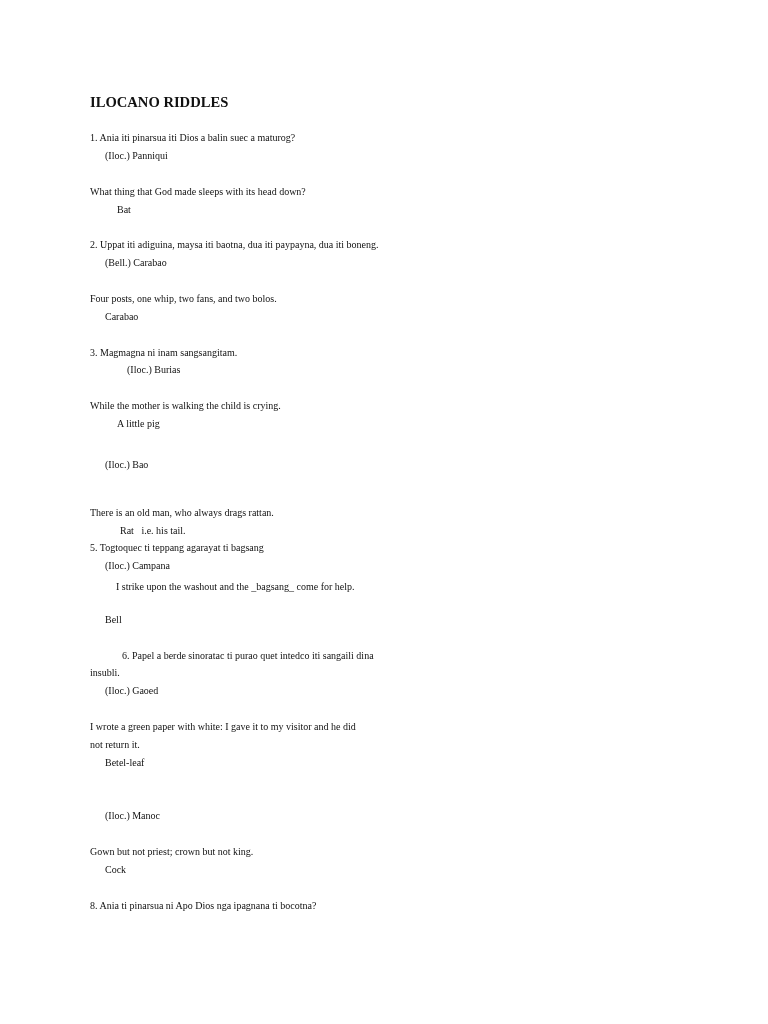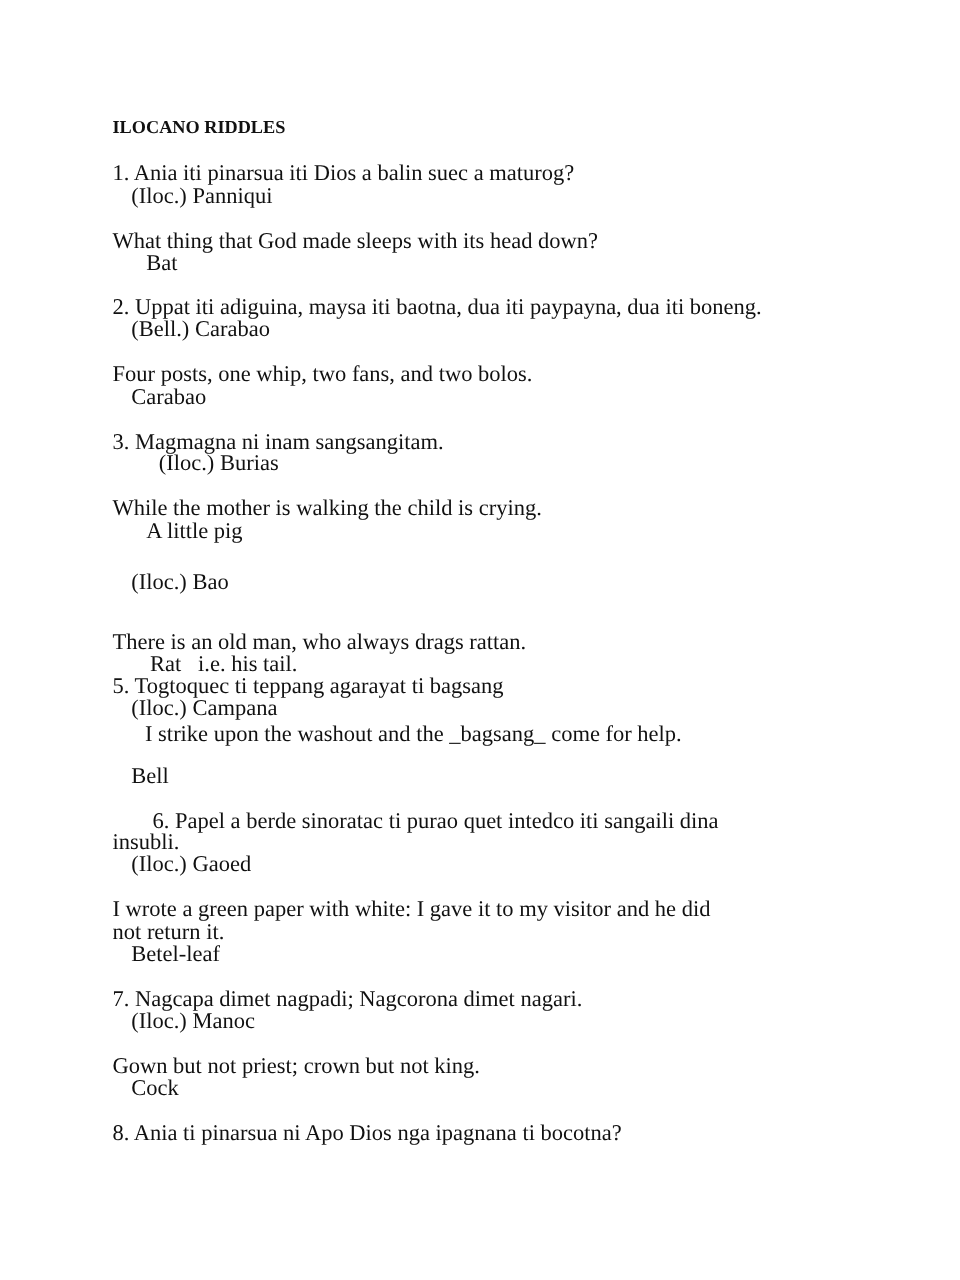--- a/index.html
+++ b/index.html
@@ -17,21 +17,21 @@
     }
     .page {
       position: absolute;
       left: 0; top: 0;
       width: 768px; height: 1024px;
       background: #ffffff;
     }
     .line {
       position: absolute;
       left: 90px;
-      font-size: 18px;
+      font-size: 10px;
       line-height: 18px;
       white-space: pre;
       margin: 0;
     }
     .title {
       font-weight: bold;
       font-size: 14.6px;
     }
     .indent1 { left: 105px; }
     .indent2 { left: 117px; }
@@ -68,20 +68,19 @@
   <p class="line" style="top:578px;margin-left:26px;">I strike upon the washout and the _bagsang_ come for help.</p>
   <p class="line indent1" style="top:611px;">Bell</p>
 
   <p class="line" style="top:647px;margin-left:32px;">6. Papel a berde sinoratac ti purao quet intedco iti sangaili dina</p>
   <p class="line" style="top:664px;">insubli.</p>
   <p class="line indent1" style="top:682px;">(Iloc.) Gaoed</p>
   <p class="line" style="top:718px;">I wrote a green paper with white: I gave it to my visitor and he did</p>
   <p class="line" style="top:736px;">not return it.</p>
   <p class="line indent1" style="top:754px;">Betel-leaf</p>
 
-  <p class="line" style="top:790px;">7. Nagcapa dimet nagpadi; Nagcorona dimet nagari.</p>
   <p class="line indent1" style="top:807px;">(Iloc.) Manoc</p>
   <p class="line" style="top:843px;">Gown but not priest; crown but not king.</p>
   <p class="line indent1" style="top:861px;">Cock</p>
 
   <p class="line" style="top:897px;">8. Ania ti pinarsua ni Apo Dios nga ipagnana ti bocotna?</p>
 
 </div>
 
 </body></html>

